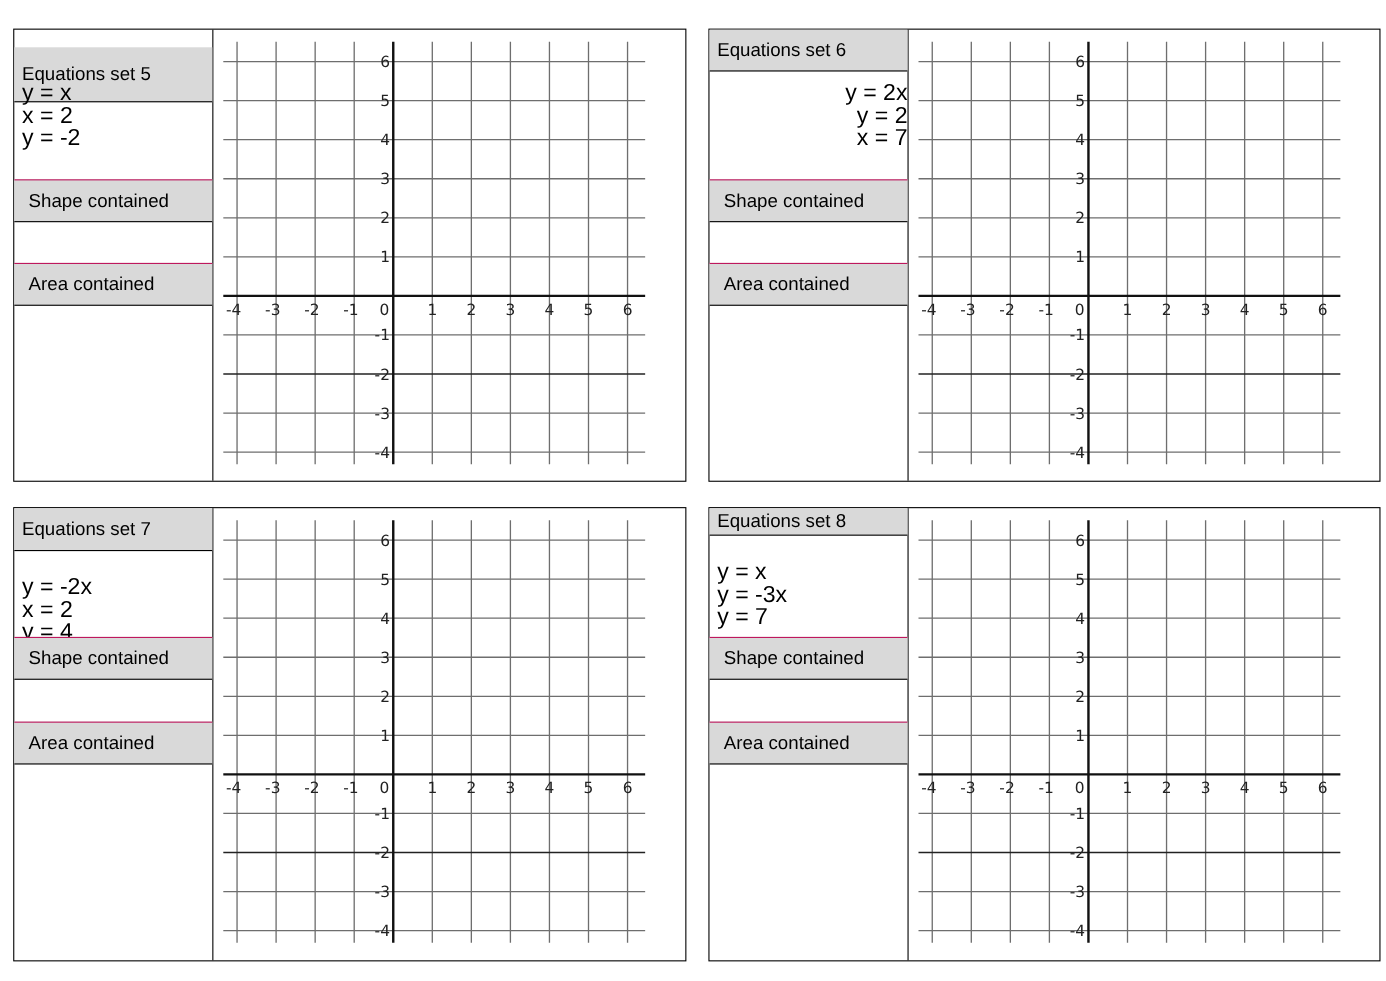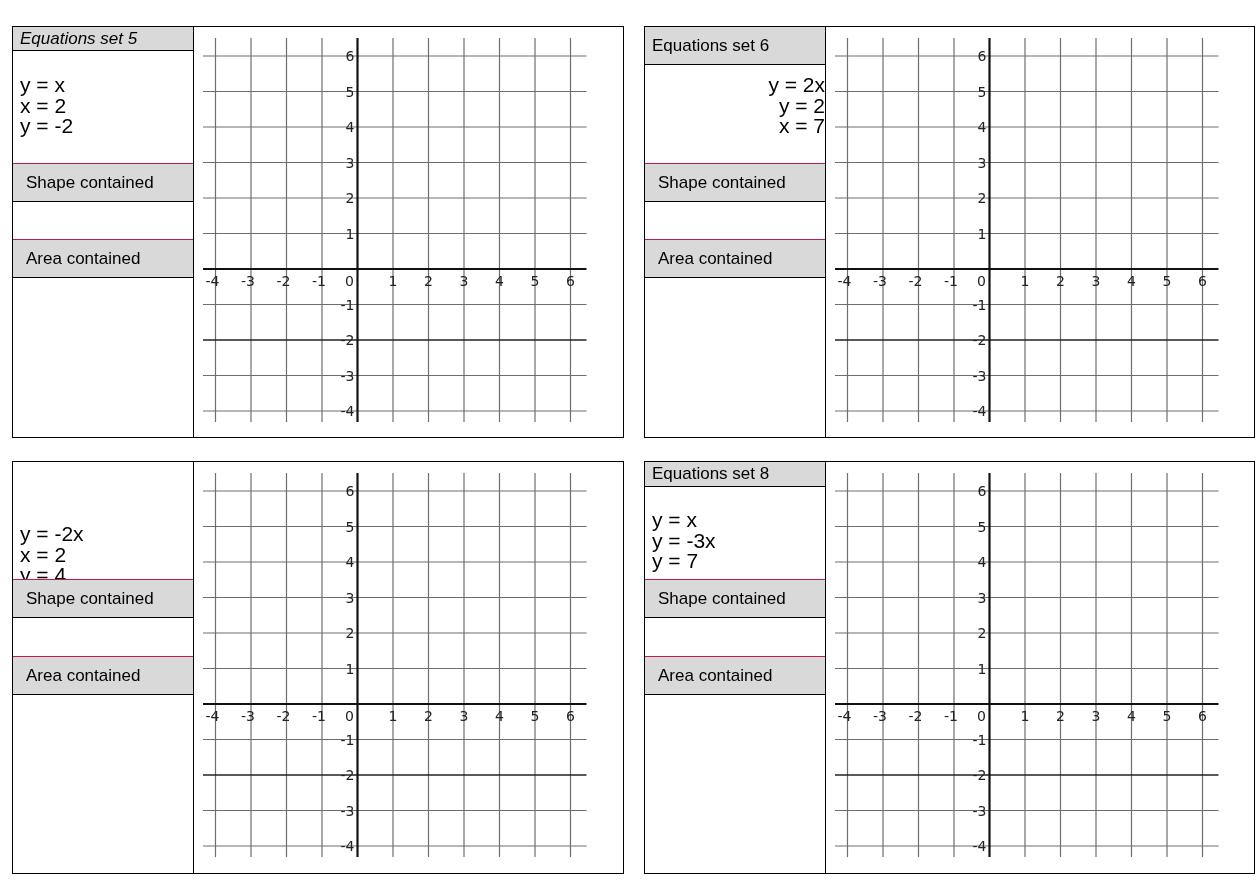--- a/index.html
+++ b/index.html
@@ -14,21 +14,21 @@
   .eqs div { white-space: nowrap; }
   .graph { position: absolute; }
   .graph svg { display: block; overflow: visible; }
   .glabel { font-family: "DejaVu Sans", sans-serif; font-size: 14px; fill: #222; }
 </style>
 </head>
 <body>
 
 <div class="panel" style="left:12px; top:26px; width:612px; height:412px;">
   <div class="left">
-    <div class="cell hdr" style="top:0; height:24px;font-style:italic;">Equations set 5</div>
+    <div class="cell hdr" style="top:16px; height:50px;">Equations set 5</div>
     <div class="cell eqs" style="top:38px; height:99px;">
       <div>y = x</div>
       <div>x = 2</div>
       <div>y = -2</div>
     </div>
     <div class="cell hdr bt" style="top:136px; height:39px;">Shape contained</div>
     <div class="cell" style="top:175px; height:37px;"></div>
     <div class="cell hdr bt" style="top:212px; height:39px;">Area contained</div>
     <div class="cell" style="top:251px; bottom:0;"></div>
   </div>
@@ -138,20 +138,21 @@
         <text x="151.5" y="272.5" text-anchor="end" class="glabel">-1</text>
         <text x="151.5" y="308" text-anchor="end" class="glabel">-2</text>
         <text x="151.5" y="343.5" text-anchor="end" class="glabel">-3</text>
         <text x="151.5" y="379" text-anchor="end" class="glabel">-4</text>
       </svg>
     </div>
 </div>
 
 <div class="panel" style="left:12px; top:461px; width:612px; height:413px;">
   <div class="left">
+    <div class="cell hdr" style="top:0; height:39px;">Equations set 7</div>
     <div class="cell eqs" style="top:39px; height:57px; padding-top:23px;">
       <div>y = -2x</div>
       <div>x = 2</div>
       <div>y = 4</div>
     </div>
     <div class="cell hdr bt" style="top:117px; height:39px;">Shape contained</div>
     <div class="cell" style="top:156px; height:38px;"></div>
     <div class="cell hdr bt" style="top:194px; height:39px;">Area contained</div>
     <div class="cell" style="top:233px; bottom:0;"></div>
   </div>

